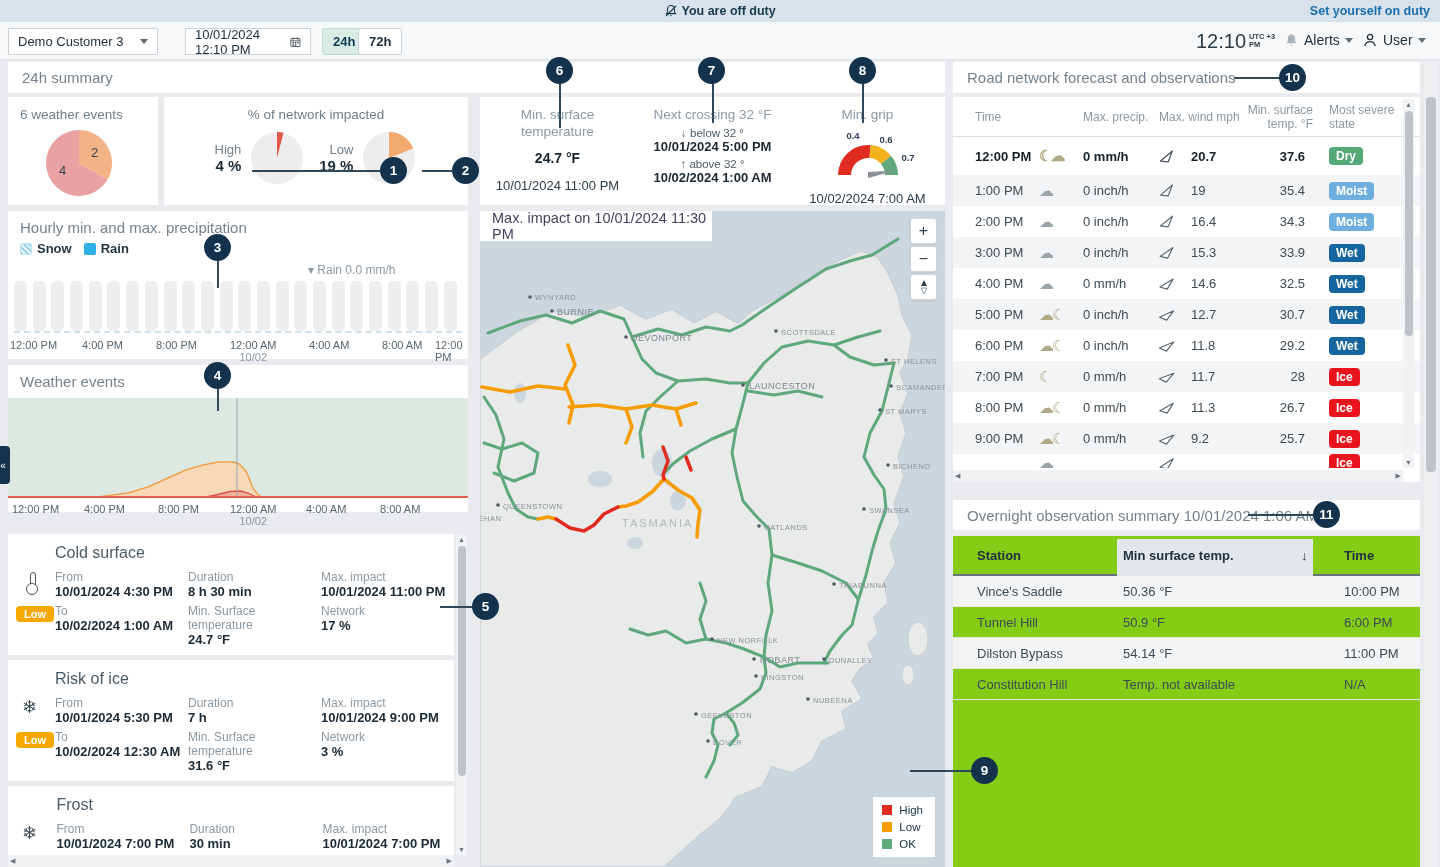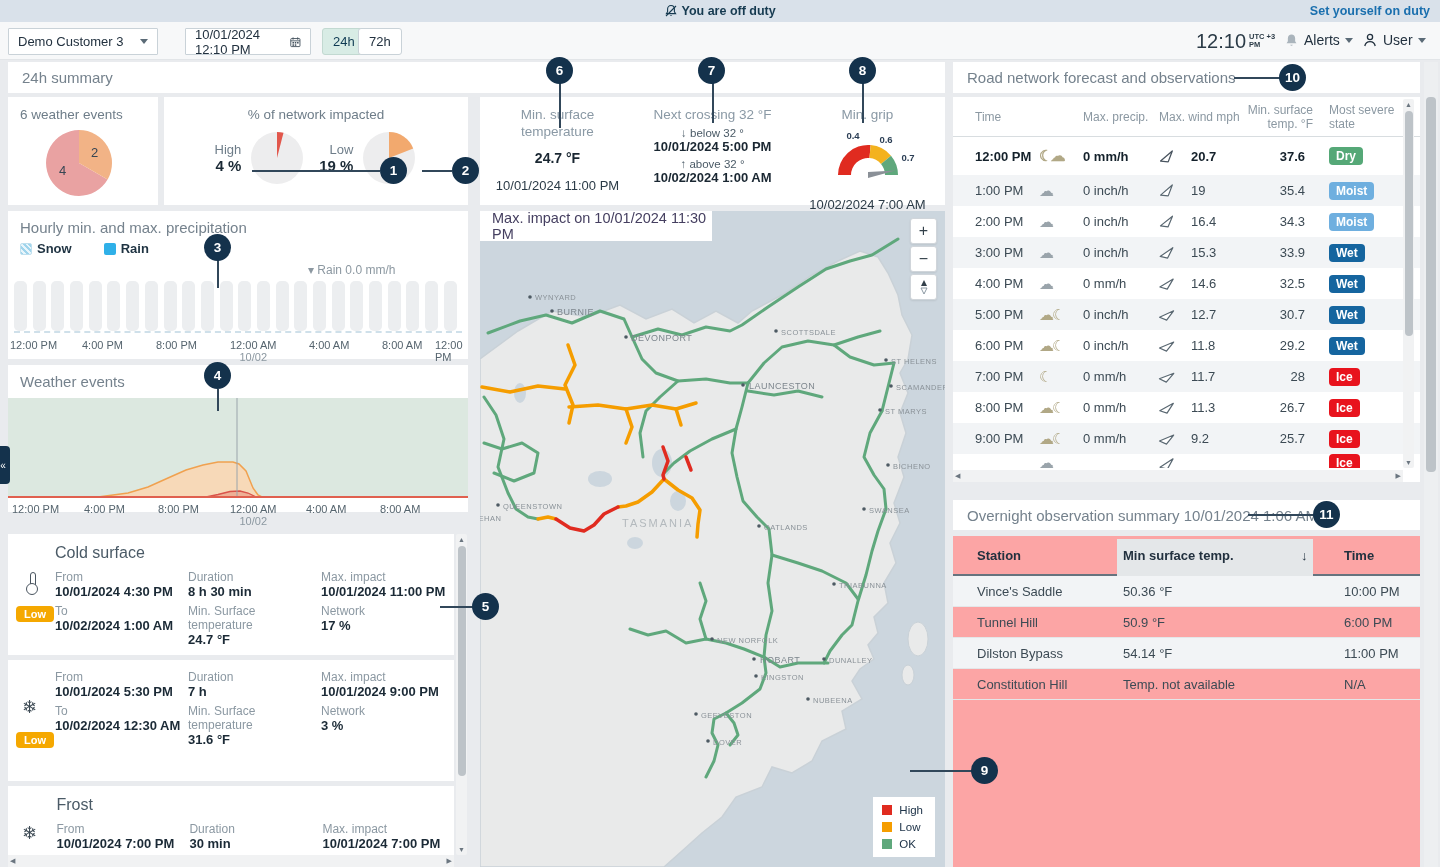--- a/index.html
+++ b/index.html
@@ -8,21 +8,21 @@
   .abs{position:absolute}
   
   #topbar{left:0;top:0;width:1440px;height:22px;background:#d9e1ea;display:flex;align-items:center;font-size:12.5px;color:#163a50}
   #topbar .center{flex:1;text-align:center;font-weight:bold}
   #topbar .duty-link{position:absolute;right:10px;color:#1a6fae;font-weight:bold;cursor:pointer}
   #toolbar{left:0;top:22px;width:1440px;height:38px;background:#f7f8f9;border-bottom:1px solid #e2e5e8}
   .ctl{position:absolute;top:6px;height:27px;background:#fff;border:1px solid #c9d2d8;border-radius:1px;font-size:13px;color:#22313f;display:flex;align-items:center;padding:0 9px}
   #customer-select{left:8px;width:150px;justify-content:space-between}
   .chev{width:0;height:0;border-left:4px solid transparent;border-right:4px solid transparent;border-top:5px solid #5b6b77}
   #date-input{left:185px;width:126px;justify-content:space-between}
-  .range-btn{position:absolute;top:6px;height:27px;border:1px solid #c9d2d8;background:#fff;border-radius:3px;font-size:13px;color:#22313f;padding:0 10px;display:flex;align-items:center;font-weight:normal}
+  .range-btn{position:absolute;top:6px;height:27px;border:1px solid #c9d2d8;background:#fff;border-radius:3px;font-size:13px;color:#22313f;padding:0 10px;display:flex;align-items:center;font-weight:bold}
   #btn-24h{left:322px;background:#d8ece5;border-color:#c2d9d1;color:#0e3a52}
   #btn-72h{left:358px}
   #clock{left:1196px;top:8px;display:flex;align-items:flex-start;gap:3px}
   #clock .t{font-size:20px;color:#2b3b47}
   #clock .sup{display:flex;flex-direction:column;font-size:7.5px;font-weight:bold;color:#2b3b47;line-height:8px;padding-top:3px}
   #alerts-menu{left:1284px;top:10px;display:flex;align-items:center;gap:5px;font-size:14px;color:#22313f}
   #user-menu{left:1362px;top:10px;display:flex;align-items:center;gap:5px;font-size:14px;color:#22313f}
   
   .band{background:#fff;display:flex;align-items:center;padding:0 14px;font-size:15px;color:#75828d}
   .card{background:#fff;position:absolute}
@@ -31,21 +31,21 @@
   #card-events{left:8px;top:97px;width:150px;height:108px;padding:10px 0 0 12px}
   #card-events .ttl{font-size:13.5px;color:#6e7d89}
   #card-network{left:164px;top:97px;width:304px;height:108px;padding:10px 0 0 0;text-align:center}
   #card-network .ttl{font-size:13.5px;color:#6e7d89}
   .netpie-row{display:flex;justify-content:center;gap:14px;margin-top:8px}
   .netpie{display:flex;align-items:center;gap:8px}
   .netpie .lab{font-size:13px;color:#6e7d89;text-align:right}
   .netpie .lab b{display:block;font-size:15px;color:#1b2a36}
   
   #card-precip{left:8px;top:211px;width:460px;height:148px;padding:8px 0 0 12px}
-  #precip-legend{display:flex;gap:32px;align-items:center;margin-top:5px;font-size:13px;color:#1f3342;font-weight:bold}
+  #precip-legend{display:flex;gap:12px;align-items:center;margin-top:5px;font-size:13px;color:#1f3342;font-weight:bold}
   .legsq{display:inline-block;width:12px;height:12px;border-radius:2px;vertical-align:-2px;margin-right:5px}
   .legsq.snow{background:repeating-linear-gradient(45deg,#9fd4ec 0 2px,#e8f5fb 2px 4px);border:1px solid #bfe0ef}
   .legsq.rain{background:#2fb0e8}
   #precip-tooltip{position:absolute;left:300px;top:52px;font-size:12px;color:#8c98a1}
   #precip-bars{position:absolute;left:6px;top:68px;width:448px;height:54px;display:flex;gap:5.7px;align-items:flex-end;border-bottom:2px dashed #cfe0ea}
   .pbar{width:13px;height:50px;background:#eceef0;border-radius:5px}
   .paxis{position:absolute;top:128px;font-size:11px;color:#55646e}
   .paxis .sub{display:block;text-align:center;color:#8c98a1}
   
   #card-wevents{left:8px;top:365px;width:460px;height:147px;padding:8px 0 0 12px}
@@ -114,21 +114,21 @@
   .state[data-state="Ice"]{background:#e8131d}
   .wicon{font-size:15px;color:#b1a886;letter-spacing:-2px}
   .wicon[data-icon="moon-cloud"]::before{content:"\263E\2601"}
   .wicon[data-icon="clouds"]::before{content:"\2601";color:#9aa4ab}
   .wicon[data-icon="cloud"]::before{content:"\2601";color:#9aa4ab}
   .wicon[data-icon="cloud-moon"]::before{content:"\2601\263E"}
   .wicon[data-icon="clouds-moon"]::before{content:"\2601\263E"}
   .wicon[data-icon="moon"]::before{content:"\263E"}
   .fwind{display:flex;align-items:center;gap:17px}
   #overnight-title{left:953px;top:500px;width:467px;height:30px}
-  #overnight-card{left:953px;top:536px;width:467px;height:331px;background:#fca5a5}
+  #overnight-card{left:953px;top:536px;width:467px;height:331px;background:#84cc16}
   .ohead{display:grid;grid-template-columns:146px 207px 90px;padding-left:24px;height:40px;align-items:center;font-size:13px;font-weight:bold;color:#22313f;border-bottom:2px solid #66737e;position:relative}
   .ohead .graycell{position:absolute;left:164px;top:3px;width:196px;height:37px;background:#e4e7e9}
   .ohead span{position:relative}
   .orow{display:grid;grid-template-columns:146px 207px 90px;padding-left:24px;height:31px;align-items:center;font-size:13px;color:#3c4a54;border-bottom:1px solid #e4e7e9}
   .orow:nth-child(even){background:#f2f4f6}
   
   .callout{position:absolute;width:27px;height:27px;border-radius:50%;background:#14324c;color:#fff;font-size:13.5px;font-weight:bold;display:flex;align-items:center;justify-content:center;z-index:30}
   .cline{position:absolute;background:#31475a;z-index:29}
   .icon-svg{display:block}
 </style>
@@ -333,20 +333,21 @@
       </div>
     </div>
   </div>
 
   <div class="ecard" style="top:126px">
     <div class="eicon-col">
       <span class="eicon" data-icon="snowflake"></span>
       <span class="sev" data-sev="Low">Low</span>
     </div>
     <div class="ebody">
+      <div class="etitle">Risk of ice</div>
       <div class="egrid">
         <div>
             <div class="lbl">From</div>
             <div class="val">10/01/2024 5:30 PM</div>
           </div>
         <div>
             <div class="lbl">Duration</div>
             <div class="val">7 h</div>
           </div>
         <div>
@@ -430,21 +431,21 @@
     <div class="kpi-title">Min. grip</div>
     <svg width="104" height="56" viewBox="0 0 104 56" style="margin-top:2px">
       <path d="M22,50 A30,30 0 0 1 54.6,20.1 L53.5,33.1 A17,17 0 0 0 35,50 Z" fill="#e02b20"></path>
       <path d="M54.6,20.1 A30,30 0 0 1 75,30.7 L65,39.1 A17,17 0 0 0 53.5,33.1 Z" fill="#f3b21e"></path>
       <path d="M75,30.7 A30,30 0 0 1 82,50 L69,50 A17,17 0 0 0 65,39.1 Z" fill="#5fa87c"></path>
       <polygon points="52,53 52,47 79.5,45.5" fill="#8a9097"></polygon>
       <text x="37" y="14" font-size="9.5" font-weight="bold" fill="#2b3e55" text-anchor="middle">0.4</text>
       <text x="70" y="18" font-size="9.5" font-weight="bold" fill="#2b3e55" text-anchor="middle">0.6</text>
       <text x="92" y="36" font-size="9.5" font-weight="bold" fill="#2b3e55" text-anchor="middle">0.7</text>
     </svg>
-    <div class="kpi-time" style="margin-top:12px">10/02/2024 7:00 AM</div>
+    <div class="kpi-time" style="margin-top:6px">10/02/2024 7:00 AM</div>
   </div>
 </div>
 
 <div id="map" class="abs">
   <svg width="465" height="656" viewBox="0 0 465 656">
     <rect width="465" height="656" fill="#ccd6de"></rect>
     <path d="M0,148 L38,120 L72,100 L108,106 L140,94 L166,108 L192,98 L214,112 L236,100 L258,112 L272,100 L302,84 L332,64 L358,50 L380,40 L398,46 L408,62 L418,84 L422,104 L432,124 L428,148 L420,162 L428,182 L420,202 L426,222 L418,246 L424,266 L414,292 L420,312 L410,332 L416,352 L404,372 L408,392 L394,406 L398,422 L388,434 L394,448 L380,458 L372,470 L382,488 L362,500 L366,518 L342,530 L332,550 L312,562 L292,556 L282,576 L256,586 L242,606 L222,622 L202,640 L184,656 L0,656 Z" fill="#e9eaea" stroke="#c9d1d7" stroke-width="1.5"></path>
     <ellipse cx="438" cy="428" rx="10" ry="17" fill="#e9eaea" stroke="#c9d1d7"></ellipse>
     <ellipse cx="428" cy="464" rx="6" ry="10" fill="#e9eaea" stroke="#c9d1d7"></ellipse>
     <ellipse cx="182" cy="252" rx="10" ry="14" fill="#ccd6de"></ellipse>

